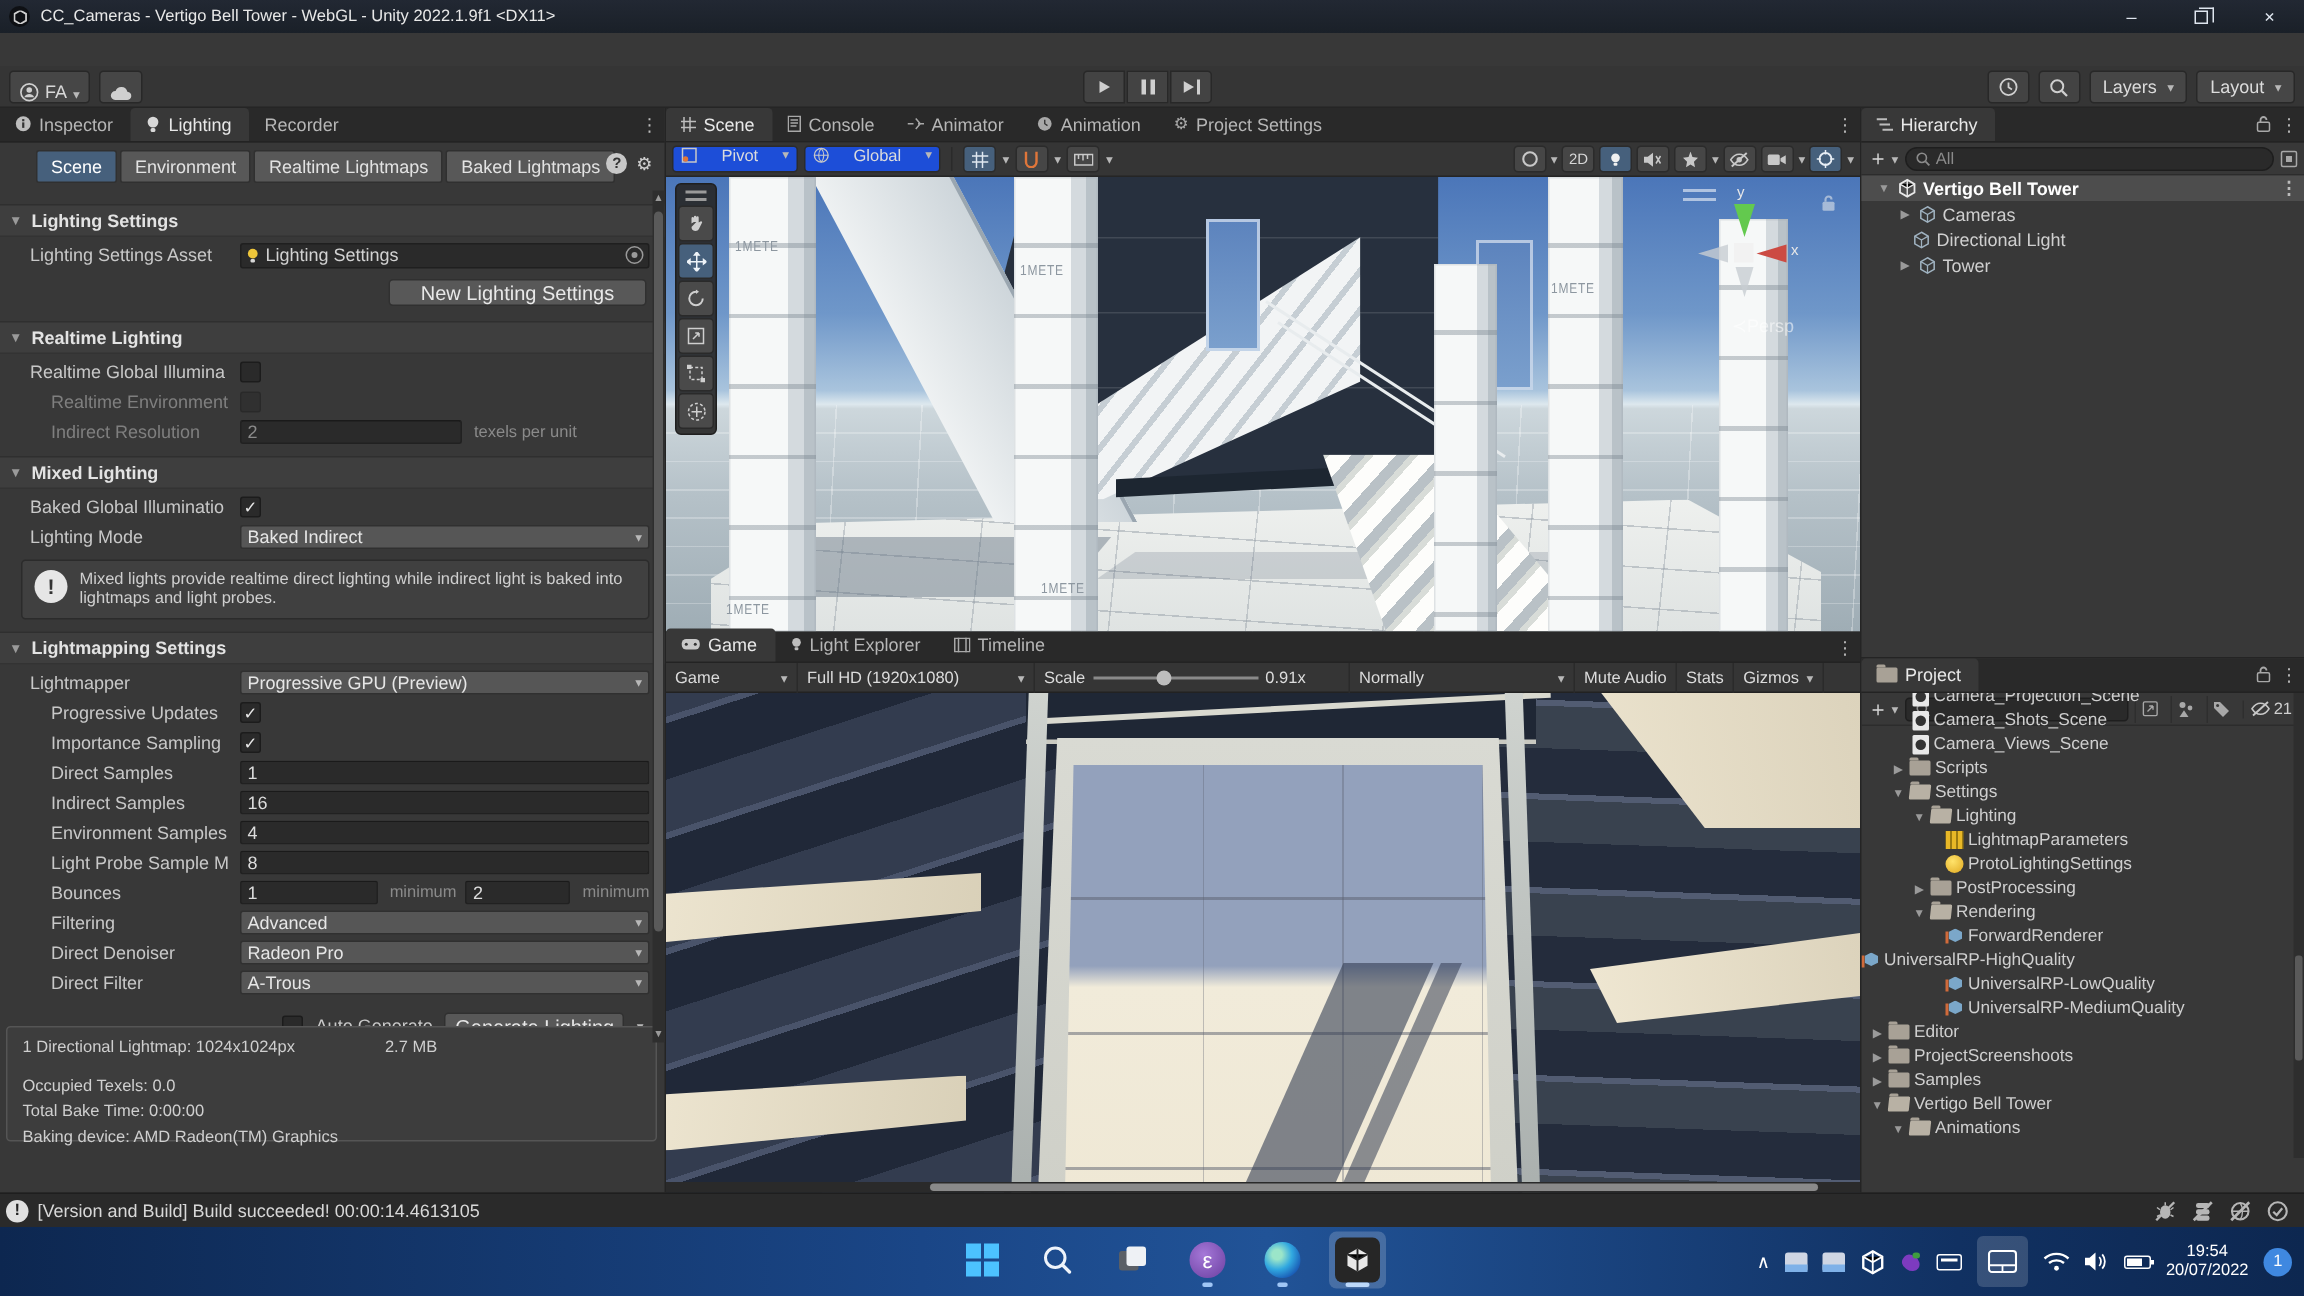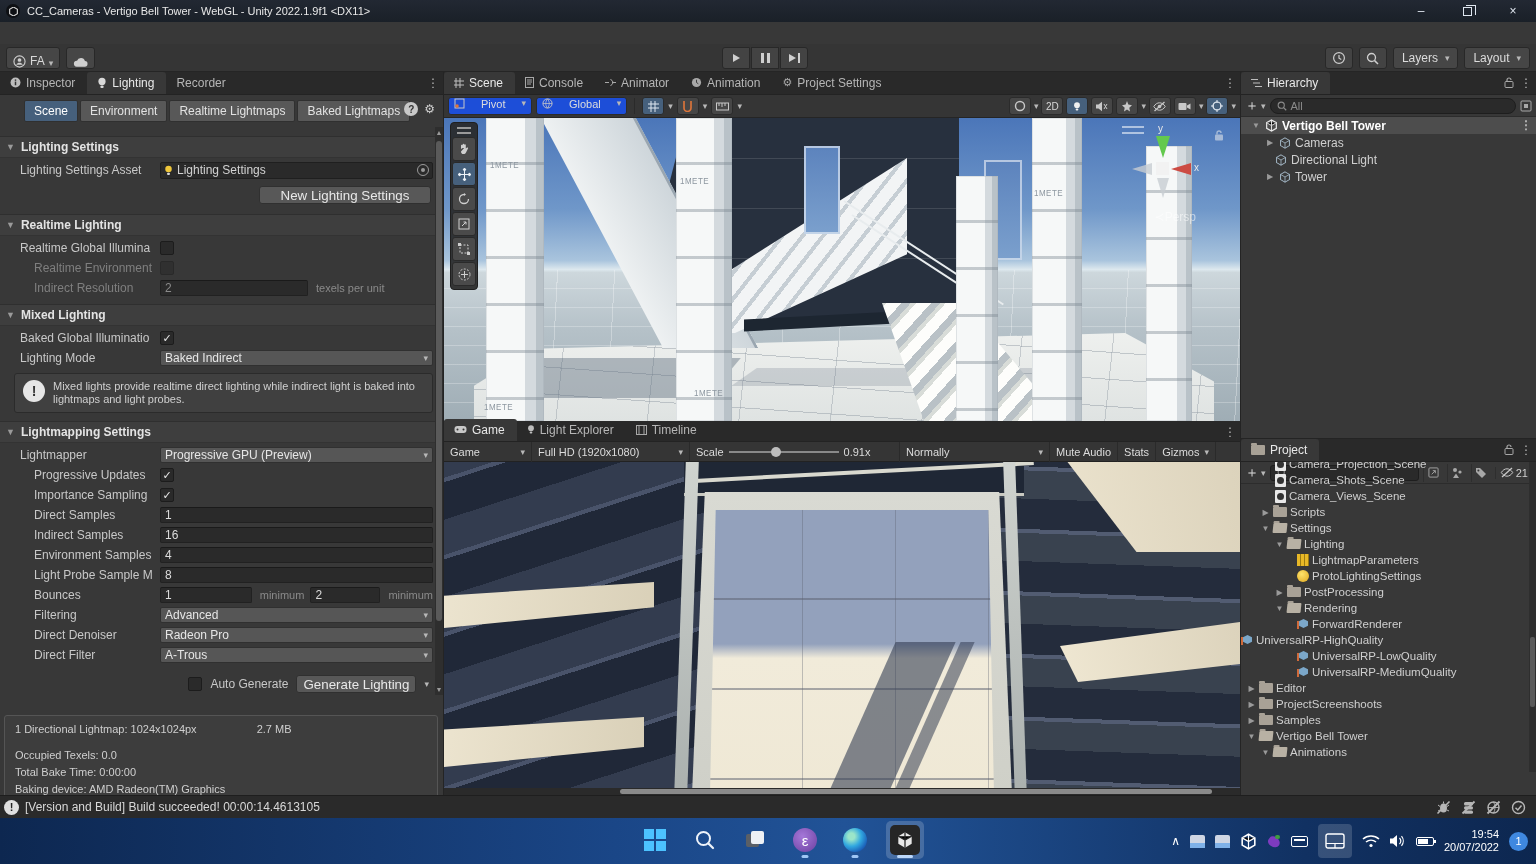--- a/index.html
+++ b/index.html
@@ -53,21 +53,21 @@
 .suffix{color:#8a8a8a;margin-left:8px;font-size:11px}
 .objfield{flex:1;height:17px;background:#2a2a2a;border:1px solid #1f1f1f;border-radius:2px;display:flex;align-items:center;gap:4px;padding:0 3px;position:relative}
 .picker{position:absolute;right:3px;width:12px;height:12px;border-radius:50%;border:1px solid #9a9a9a;display:flex;align-items:center;justify-content:center}
 .picker i{width:4px;height:4px;border-radius:50%;background:#9a9a9a}
 .btn{background:#585858;border:1px solid #303030;border-radius:3px;color:#e8e8e8;display:flex;align-items:center;justify-content:center}
 .newlight{height:18px;width:172px;margin:8px 12px 2px auto}
 .infobox{margin:7px 10px 0 14px;background:#404040;border:1px solid #2b2b2b;border-radius:3px;display:flex;gap:8px;padding:6px 8px;color:#cfcfcf;font-size:11px;line-height:13px}
 .infoico{width:22px;height:22px;flex:none;border-radius:50%;background:#e6e6e6;color:#333;font-weight:bold;display:flex;align-items:center;justify-content:center;font-size:14px}
 .genrow{display:flex;align-items:center;justify-content:flex-end;gap:8px;margin:12px 14px 0 0}
 .genbtn{height:18px;width:120px;position:relative}
-.statsbox{position:absolute;left:4px;top:643px;width:434px;height:96px;border:1px solid #555;border-radius:3px;background:#3d3d3d;padding:7px 10px;font-size:11px;color:#cfcfcf}
+.statsbox{position:absolute;left:4px;top:612px;width:434px;height:77px;border:1px solid #555;border-radius:3px;background:#3d3d3d;padding:7px 10px;font-size:11px;color:#cfcfcf}
 .statline{margin-bottom:5px;display:flex}
 .lp-scroll{position:absolute;right:0;top:55px;width:8px;height:568px;background:#2e2e2e}
 .lp-thumb{position:absolute;left:1px;top:14px;width:6px;height:480px;background:#5a5a5a;border-radius:3px}
 .lp-arrow{position:absolute;left:0;width:8px;color:#9a9a9a;font-size:7px;text-align:center}
 
 .center-tabs{position:absolute;left:444px;top:72px;width:796px;height:23px}
 .scene-toolbar{position:absolute;left:444px;top:95px;width:796px;height:23px;background:#353535;border-bottom:1px solid #252525;display:flex;align-items:center;gap:4px;padding:0 4px}
 .st-btn{height:18px;background:#1d4ed8;border:1px solid #2b2b2b;border-radius:3px;display:flex;padding:0 5px;gap:16px;color:#dcdcdc;font-size:11px}
 .st-ico{width:22px;height:18px;background:#464646;border:1px solid #2b2b2b;border-radius:3px;display:flex;align-items:center;justify-content:center}
 .st-ico.on{background:#46607c}
@@ -158,21 +158,21 @@
 .tb-center{position:absolute;left:636px;top:3px;display:flex;gap:12px;align-items:center}
 .task-ico{width:38px;height:38px;border-radius:5px;display:flex;align-items:center;justify-content:center;position:relative}
 .task-ico.active{background:rgba(255,255,255,.18)}
 .runline{position:absolute;bottom:1px;left:50%;transform:translateX(-50%);width:7px;height:3px;border-radius:2px;background:#9fc6f5}
 .runline.wide{width:16px;background:#bcd8fa}
 .winlogo{display:grid;grid-template-columns:10px 10px;grid-template-rows:10px 10px;gap:2px}
 .winlogo i{background:#4cc2ff}
 .tray{position:absolute;right:8px;top:0;height:46px;display:flex;align-items:center;gap:10px;color:#fff}
 .tray-winico{width:15px;height:13px;background:#cfd6e4;border-radius:2px;position:relative}
 .tray-winico:after{content:"";position:absolute;left:0;bottom:0;width:100%;height:5px;background:#7fb1e8}
-.clockblock{text-align:right;font-size:11px;line-height:13px;color:#fff}
+.clockblock{text-align:center;font-size:11px;line-height:13px;color:#fff}
 .badge{width:19px;height:19px;border-radius:50%;background:#3f88e0;color:#fff;font-size:11px;display:flex;align-items:center;justify-content:center}
 .touchpad-box{width:34px;height:34px;border-radius:4px;background:rgba(255,255,255,.16);display:flex;align-items:center;justify-content:center}
 .batt{width:18px;height:9px;border:1px solid #fff;border-radius:2px;position:relative}
 .batt:after{content:"";position:absolute;right:-3px;top:2px;width:2px;height:3px;background:#fff}
 .batt i{position:absolute;left:1px;top:1px;bottom:1px;width:10px;background:#fff}
 .egg{width:14px;height:14px;position:relative}
 .egg b{position:absolute;left:1px;top:3px;width:12px;height:10px;border-radius:50% 60% 60% 50%;background:#7d3bbf;transform:rotate(35deg)}
 .egg i{position:absolute;right:1px;top:1px;width:5px;height:4px;background:#3f9c3f;border-radius:2px}
 .kbd-ico{width:17px;height:11px;border:1px solid #fff;border-radius:2px;position:relative}
 .kbd-ico i{position:absolute;left:2px;top:2px;width:11px;height:2px;background:#fff}

